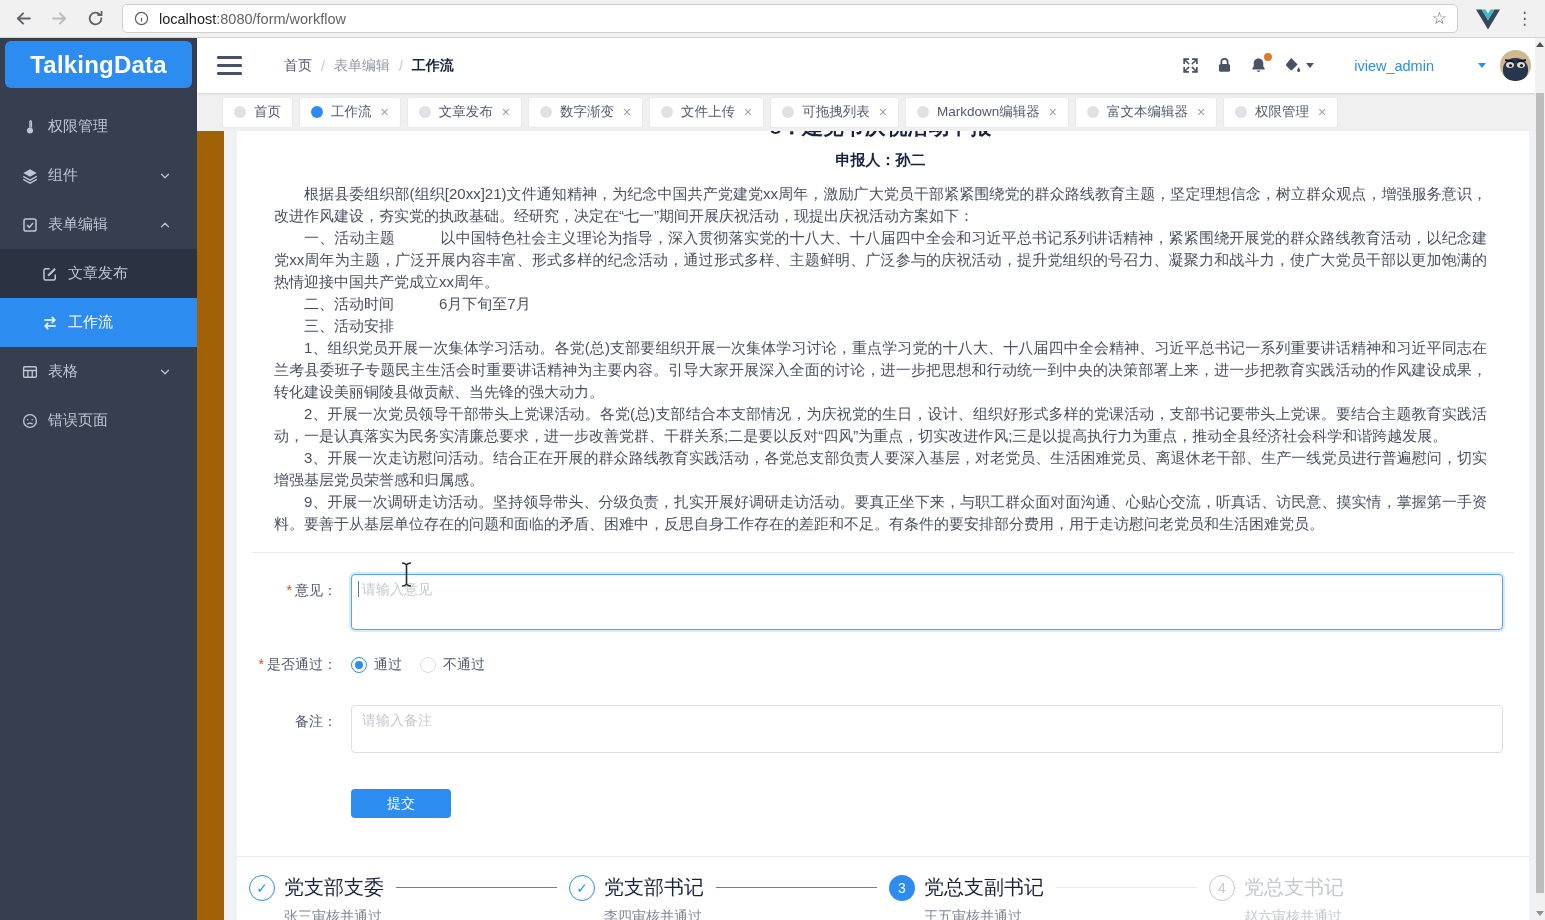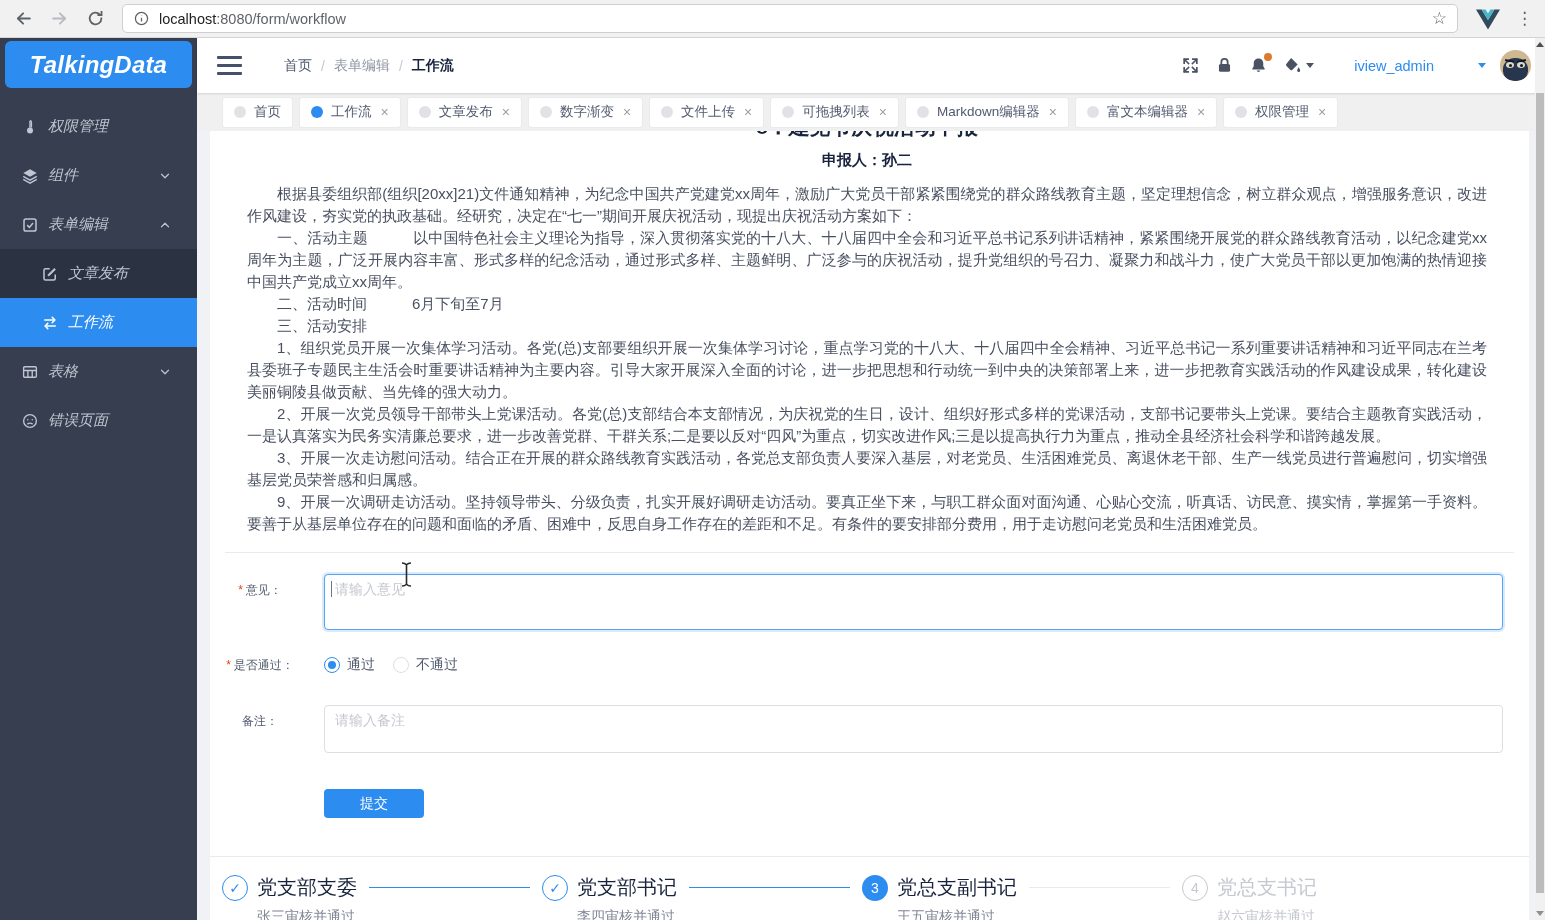--- a/index.html
+++ b/index.html
@@ -16,21 +16,21 @@
   .url-text { font-size:14.5px; color:#202124; }
   .url-text .path { color:#5f6368; }
   .url-star { margin-left:auto; font-size:17px; color:#5f6368; }
   .vue-ico { width:24px; height:20px; margin:0 6px; flex:0 0 auto; }
   .menu-dots { font-size:17px; color:#5f6368; margin-left:10px; letter-spacing:0; }
 
   
   .app { display:flex; height:882px; }
 
   
-  .sidebar { width:197px; flex:0 0 197px; background:#363e4f; overflow:hidden;font-style:italic; }
+  .sidebar { width:197px; flex:0 0 197px; background:#363e4f; overflow:hidden; }
   .logo { height:47px; margin:3px 5px 14px 5px; background:#2d8cf0; border-radius:6px; color:#fff; font-size:24px; font-weight:800; display:flex; align-items:center; justify-content:center; letter-spacing:.2px; }
   .menu-item { height:49px; display:flex; align-items:center; padding-left:21px; position:relative; color:#bfc6d1; font-size:15px; cursor:pointer; }
   .menu-item.sub { padding-left:41px; background:#2b3342; }
   .menu-item.active { background:#2d8cf0; color:#fff; }
   .menu-item .mi-icon { width:18px; height:18px; margin-right:9px; flex:0 0 auto; display:flex; }
   .menu-item .mi-icon svg { width:18px; height:18px; }
   .menu-item .chev { position:absolute; right:26px; width:12px; height:12px; display:flex; }
   .menu-item .chev svg { width:12px; height:12px; }
 
   
@@ -61,31 +61,31 @@
   .avatar .brow.l { left:5px; transform:rotate(14deg); } .avatar .brow.r { left:17px; transform:rotate(-14deg); }
 
   
   .tagsbar { height:38px; background:#f0f0f0; display:flex; align-items:center; padding-left:25px; overflow:hidden; flex:0 0 38px; }
   .tag { height:31px; background:#fff; border:1px solid #e8eaec; border-radius:3px; display:flex; align-items:center; padding:0 11px; margin-right:6px; font-size:13.5px; color:#515a6e; cursor:pointer; white-space:nowrap; }
   .tag-dot { width:12px; height:12px; border-radius:50%; background:#e0e2e6; margin-right:8px; }
   .tag.active .tag-dot { background:#2d8cf0; }
   .tag-close { margin-left:9px; color:#9aa0ab; font-size:14px; line-height:1; }
 
   
-  .content { flex:1; background:#f0f2f5; padding:0 16px 0 13px; min-height:0; }
+  .content { flex:1; background:#f0f2f5; padding:0 16px 0 13px; min-height:0;margin-left:27px; }
   .card { background:#fff; height:100%; overflow:hidden; position:relative; }
   .doc { padding:0 42px 0 37px; }
   .doc-title { font-size:21px; font-weight:700; color:#17233d; text-align:center; line-height:30px; margin-top:-19px; white-space:nowrap; overflow:hidden; }
   .doc-applicant { text-align:center; font-weight:700; font-size:15px; color:#17233d; margin:9px 0 13px; }
   .doc-body p { text-indent:2em; font-size:15px; line-height:22px; color:#495060; text-align:justify; }
   .divider { border:none; border-top:1px solid #e8eaec; margin:17px 15px 21px; }
 
   
   .form-row { display:flex; align-items:flex-start; margin:0 26px 26px 0; }
-  .form-label { flex:0 0 100px; margin-right:14px; text-align:center; font-size:12px; color:#515a6e; padding-top:8px; white-space:nowrap; }
+  .form-label { flex:0 0 100px; margin-right:14px; text-align:right; font-size:14px; color:#515a6e; padding-top:8px; white-space:nowrap; }
   .form-label .req { color:#ed4014; margin-right:3px; }
   .field { flex:1; position:relative; }
   .field textarea { width:100%; border:1px solid #dcdee2; border-radius:4px; padding:6px 10px; font-size:14px; color:#515a6e; resize:none; outline:none; font-family:inherit; background:#fff; display:block; }
   .field textarea::placeholder { color:#c5c8ce; }
   #opinion { height:56px; border-color:#57a3f3; box-shadow:0 0 0 2px rgba(45,140,240,.18); }
   #remark { height:48px; }
   .text-caret { position:absolute; left:7px; top:7px; width:1px; height:16px; background:#6b7585; z-index:2; pointer-events:none; }
   .row-radio { align-items:center; margin-bottom:31px; }
   .row-radio .form-label { padding-top:0; }
   .radio-group { display:flex; align-items:center; }

